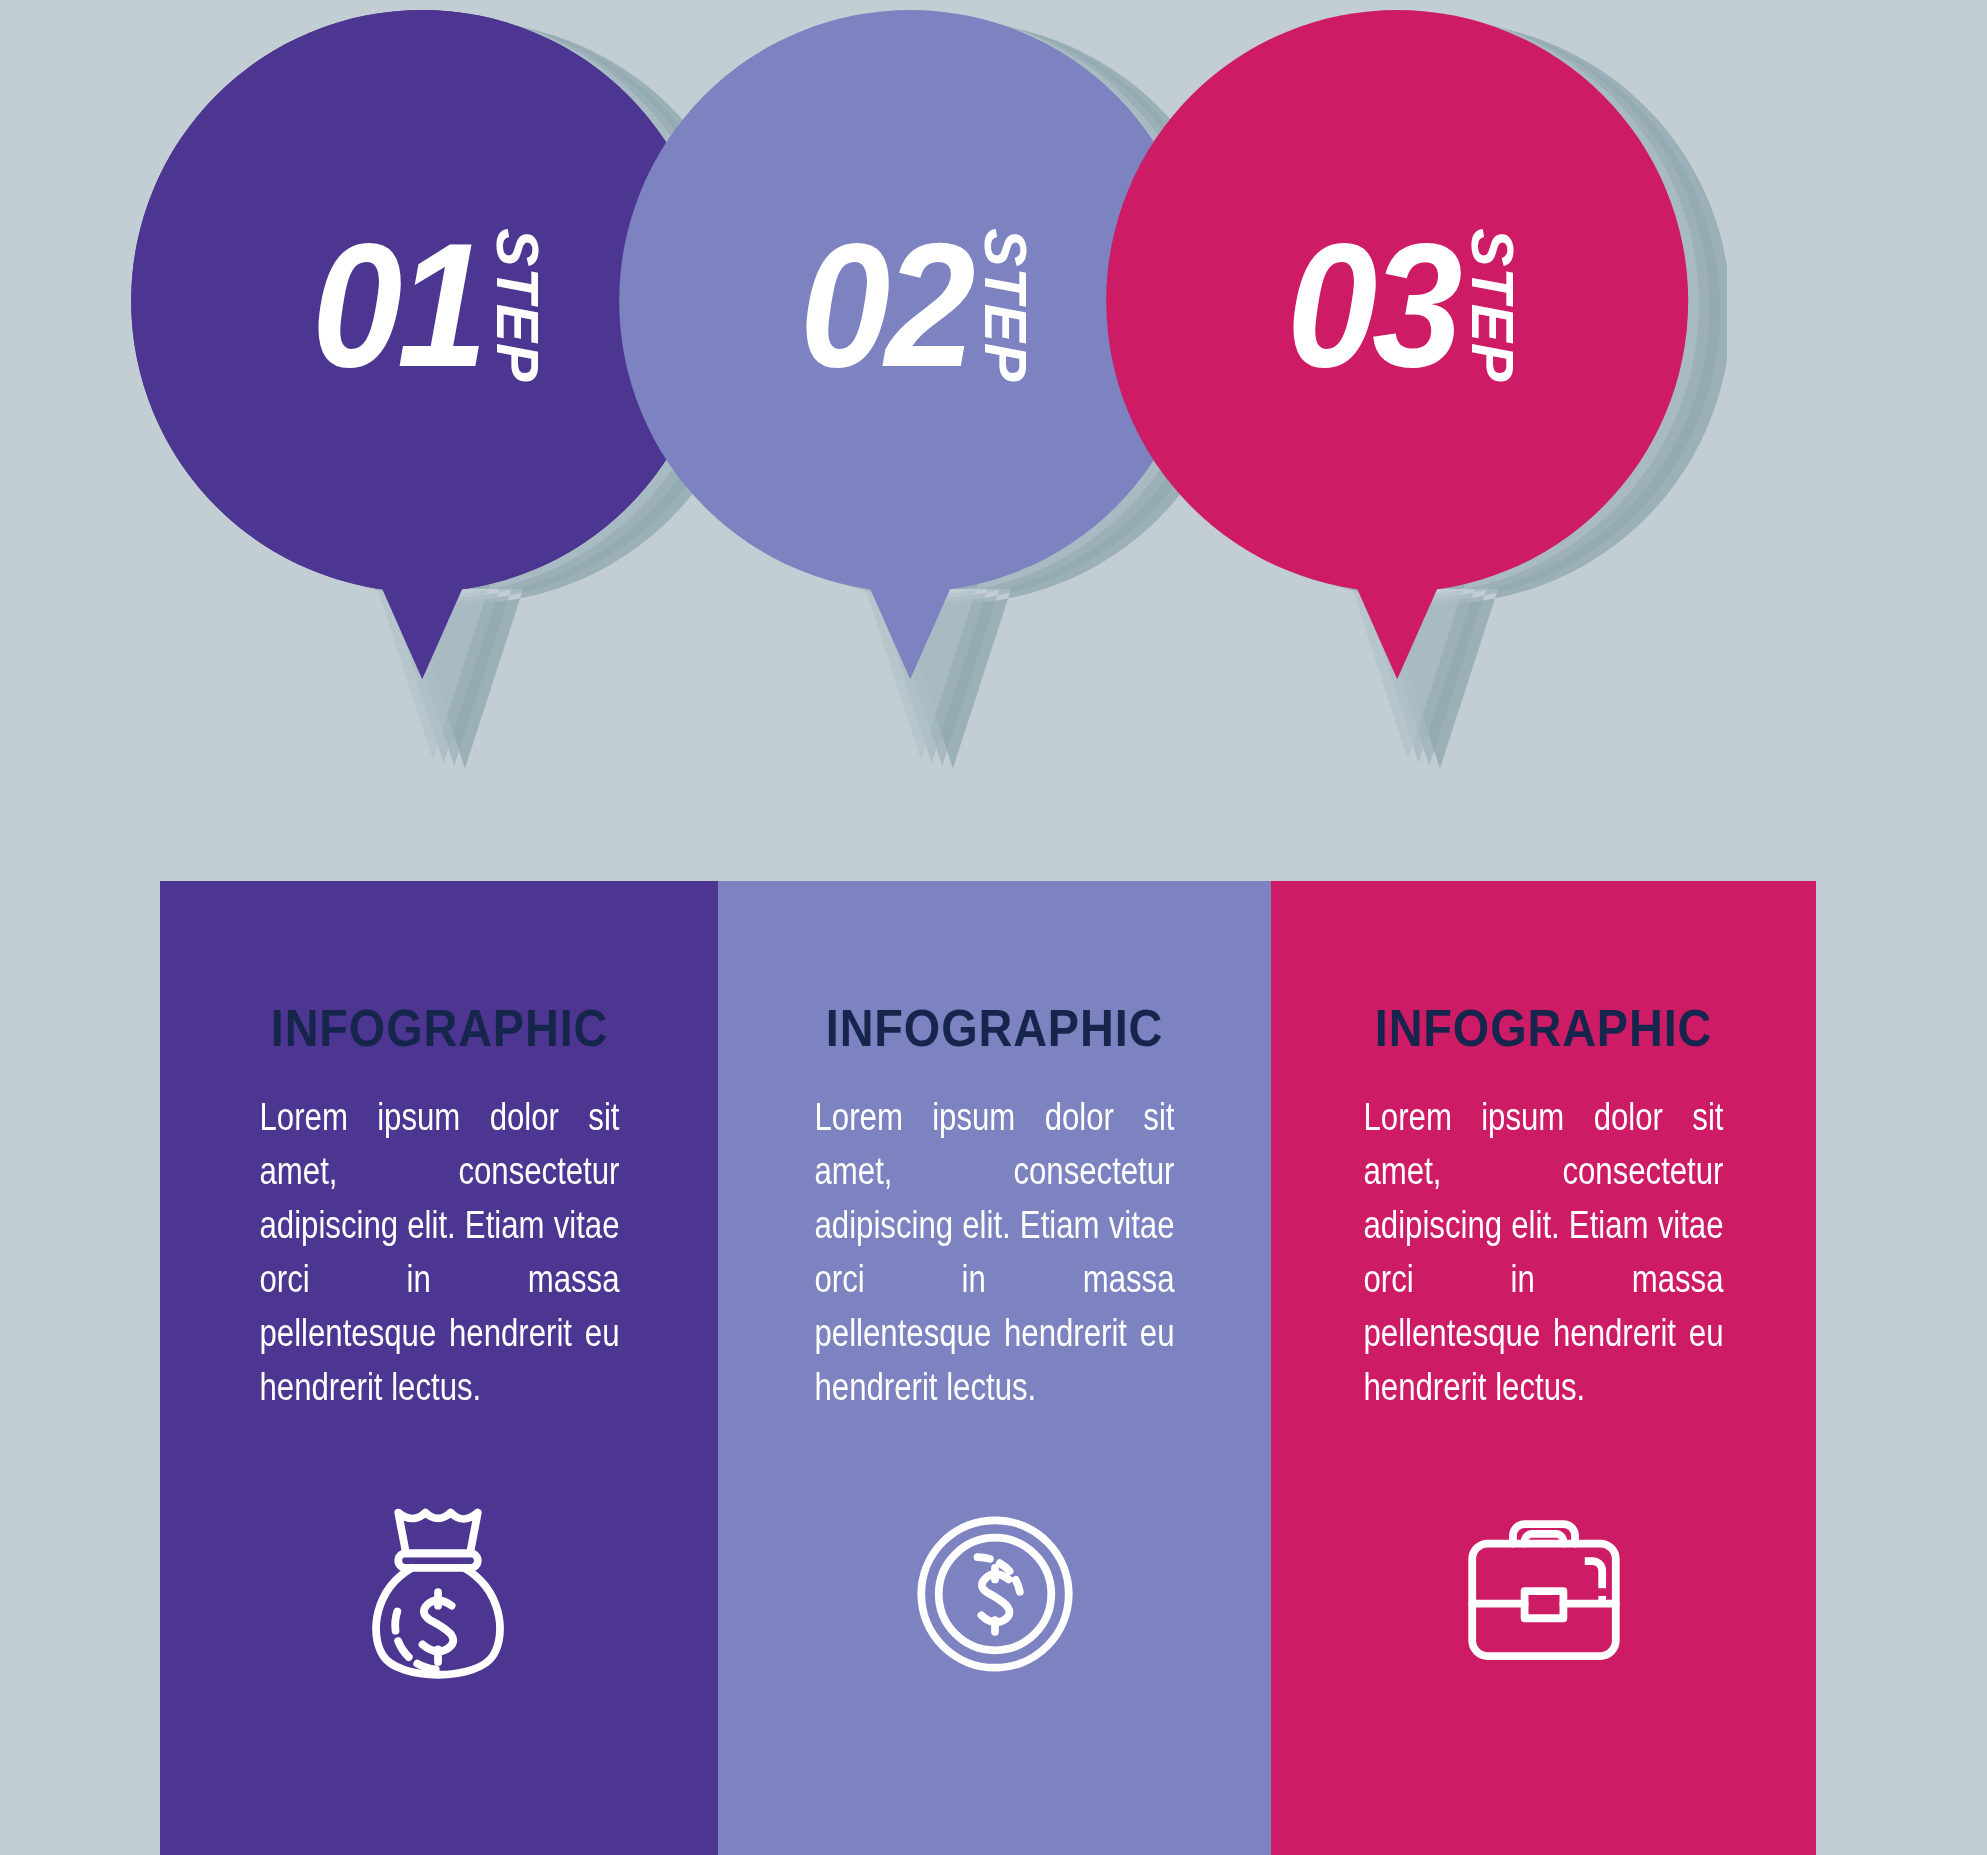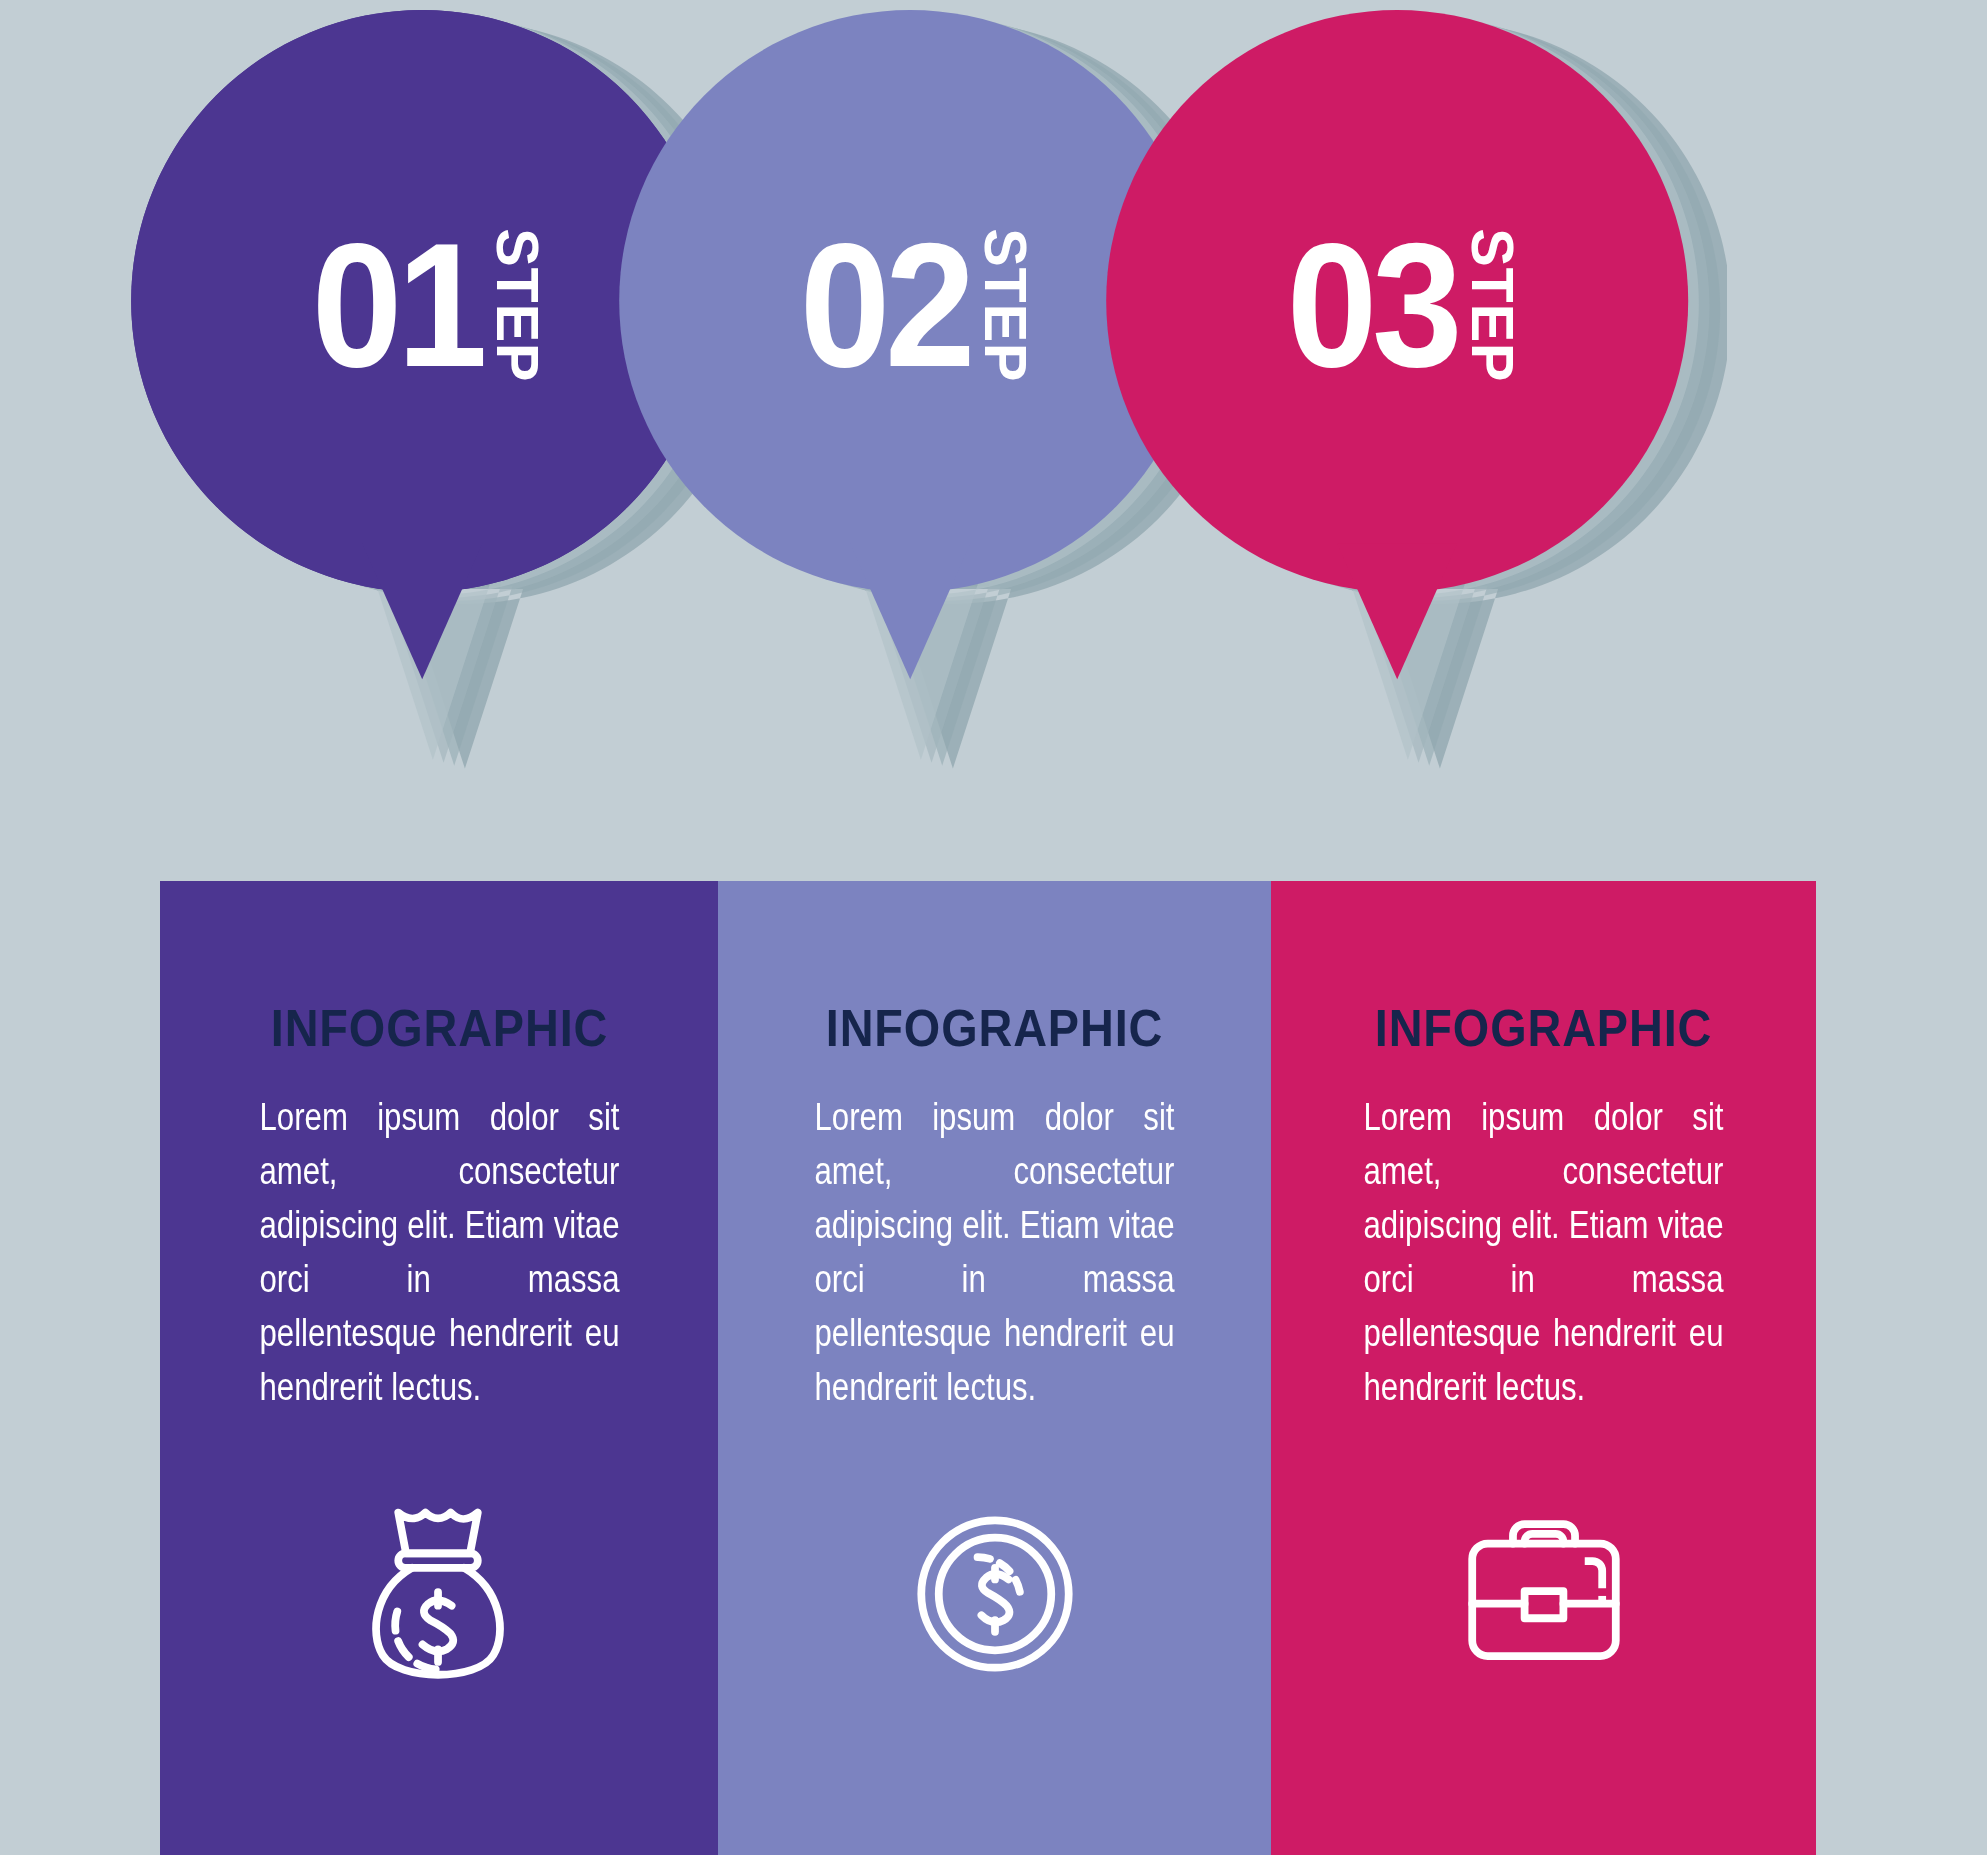--- a/index.html
+++ b/index.html
@@ -6,21 +6,21 @@
   body{
     width:1987px;height:1855px;
     background:#c2ced4;
     font-family:"Liberation Sans", sans-serif;
     overflow:hidden;
     position:relative;
   }
   #stage{position:absolute;inset:0;width:1987px;height:1855px;}
 
   
-  .bubble-wrap{position:absolute;top:0;width:679px;height:893px;}
+  .bubble-wrap{position:absolute;top:0;width:679px;height:893px;font-style:italic;}
   .bubble-wrap svg{position:absolute;left:0;top:0;}
 
   .bubble-label{
     position:absolute;
     display:flex;
     align-items:center;
     justify-content:center;
     color:#ffffff;
     pointer-events:none;
   }

